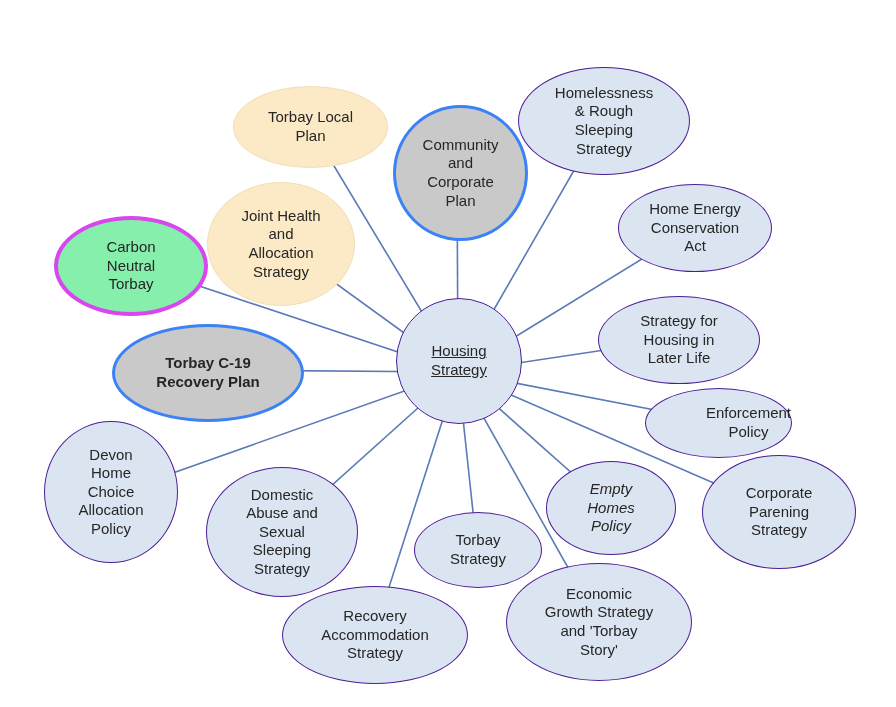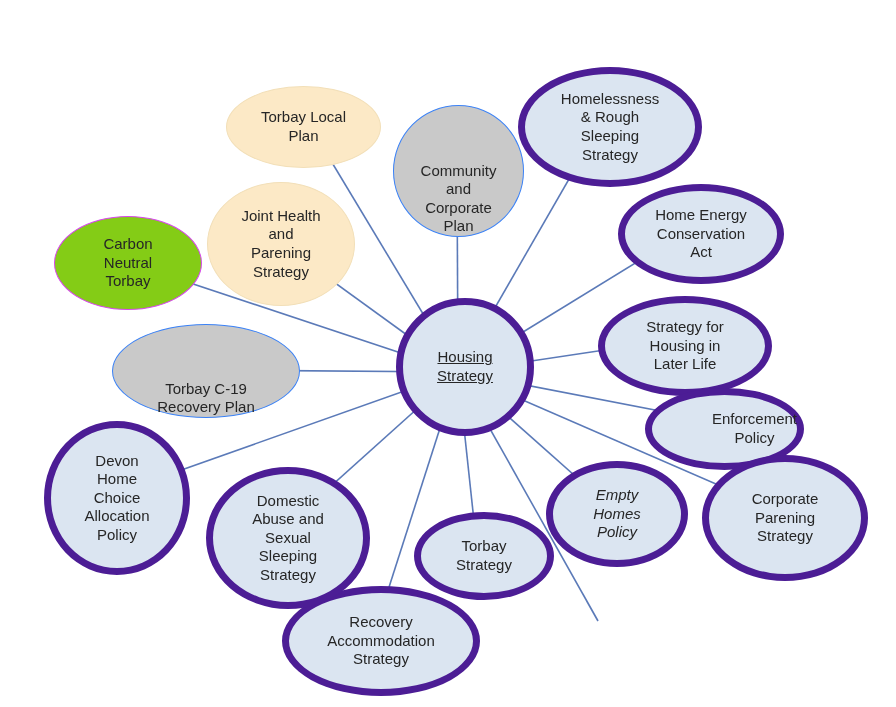--- a/index.html
+++ b/index.html
@@ -18,40 +18,40 @@
     border-radius: 50%;
     display: flex;
     align-items: center;
     justify-content: center;
     text-align: center;
     color: #262626;
     font-size: 15px;
     line-height: 1.24;
   }
   .node .label { white-space: pre-line; }
-  .fill-blue   { background: #dbe5f1; border: 7px solid #4c1d95; }
+  .fill-blue   { background: #dbe5f1; border: 1px solid #4c1d95; }
   .fill-yellow { background: #fce9c6; border: 1px solid #f2dfb8; }
-  .fill-gray   { background: #c9c9c9; border: 1px solid #3b82f6; align-items: flex-end; }
-  .fill-green  { background: #84cc16; border: 1px solid #d946ef; }
+  .fill-gray   { background: #c9c9c9; border: 3px solid #3b82f6; }
+  .fill-green  { background: #86efac; border: 4px solid #d946ef; }
 
   .nc  { left: 396px; top: 298px; width: 124px; height: 124px; text-decoration: underline; }
-  .n0  { left: 226px; top:  86px; width: 153px; height:  80px; }
+  .n0  { left: 233px; top:  86px; width: 153px; height:  80px; }
   .n1  { left: 393px; top: 105px; width: 129px; height: 130px; }
   .n2  { left: 518px; top:  67px; width: 170px; height: 106px; }
   .n3  { left: 618px; top: 184px; width: 152px; height:  86px; }
   .n4  { left: 598px; top: 296px; width: 160px; height:  86px; }
   .n5  { left: 645px; top: 388px; width: 145px; height:  68px; justify-content: flex-end; }
   .n6  { left: 702px; top: 455px; width: 152px; height: 112px; }
   .n7  { left: 546px; top: 461px; width: 128px; height:  92px; font-style: italic; }
   .n8  { left: 506px; top: 563px; width: 184px; height: 116px; }
   .n9  { left: 414px; top: 512px; width: 126px; height:  74px; }
   .n10 { left: 282px; top: 586px; width: 184px; height:  96px; }
   .n11 { left: 206px; top: 467px; width: 150px; height: 128px; }
   .n12 { left:  44px; top: 421px; width: 132px; height: 140px; }
-  .n13 { left: 112px; top: 324px; width: 186px; height:  92px; }
+  .n13 { left: 112px; top: 324px; width: 186px; height:  92px; font-weight: bold; }
   .n14 { left:  54px; top: 216px; width: 146px; height:  92px; }
   .n15 { left: 207px; top: 182px; width: 146px; height: 122px; }
 </style>
 </head>
 <body>
 
 <div class="canvas">
 
   <svg class="links" viewBox="0 0 896 707" aria-hidden="true">
     <line x1="458" y1="372" x2="310" y2="126"></line>
@@ -110,20 +110,26 @@
   <div class="node n6 fill-blue">
     <span class="label">Corporate
 Parening
 Strategy</span>
   </div>
   <div class="node n7 fill-blue">
     <span class="label">Empty
 Homes
 Policy</span>
   </div>
+  <div class="node n8 fill-blue">
+    <span class="label">Economic
+Growth Strategy
+and 'Torbay
+Story'</span>
+  </div>
   <div class="node n9 fill-blue">
     <span class="label">Torbay
 Strategy</span>
   </div>
   <div class="node n10 fill-blue">
     <span class="label">Recovery
 Accommodation
 Strategy</span>
   </div>
   <div class="node n11 fill-blue">
@@ -145,17 +151,17 @@
 Recovery Plan</span>
   </div>
   <div class="node n14 fill-green">
     <span class="label">Carbon
 Neutral
 Torbay</span>
   </div>
   <div class="node n15 fill-yellow">
     <span class="label">Joint Health
 and
-Parening
+Allocation
 Strategy</span>
   </div>
 
 </div>
 
 </body></html>

